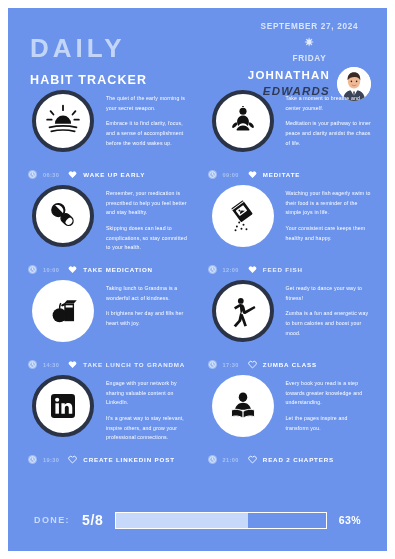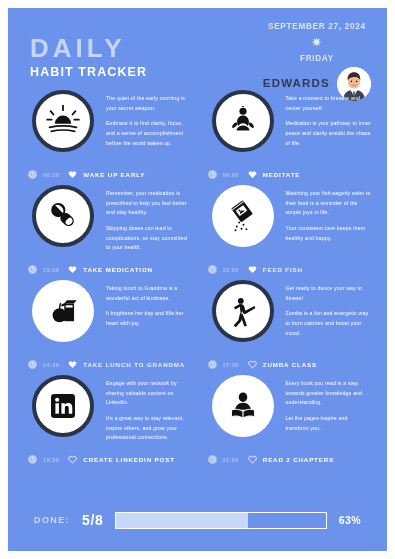--- a/index.html
+++ b/index.html
@@ -20,21 +20,21 @@
     position:relative;height:78px;
     padding:27px 14px 0 22px;
     box-sizing:border-box;
   }
   .title-daily{
     font-size:26px;font-weight:bold;letter-spacing:4px;
     color:#c4d6f8;line-height:1;
   }
   .title-sub{
     font-size:12.5px;font-weight:bold;letter-spacing:1.1px;
-    color:#ffffff;margin-top:4px;
+    color:#ffffff;margin-top:12px;
   }
   .hdr-right{
     position:absolute;right:16px;top:14px;
     text-align:right;
   }
   .hdr-dateline{
     display:flex;align-items:center;justify-content:flex-end;gap:6px;
     font-size:8.2px;font-weight:bold;letter-spacing:0.7px;
     color:#d9e5fb;
     flex-direction:column;
@@ -45,20 +45,21 @@
     margin-top:4px;
   }
   .hdr-names{text-align:right;}
   .hdr-name1{
     font-size:11.5px;font-weight:bold;letter-spacing:1.2px;color:#ffffff;
     line-height:1.35;
   }
   .hdr-name2{
     font-size:11.5px;font-weight:bold;letter-spacing:1.2px;color:#2f3a52;
     line-height:1.35;
+    font-style:italic;
   }
   .avatar{
     width:34px;height:34px;border-radius:50%;
     background:#ffffff;overflow:hidden;flex:0 0 auto;
     position:relative;
   }
   
   .grid{
     position:relative;
     display:grid;
@@ -156,20 +157,21 @@
     <div class="title-sub">HABIT TRACKER</div>
 
     <div class="hdr-right">
       <div class="hdr-dateline">
         <span>SEPTEMBER 27, 2024</span>
         <span class="star-icon">✷</span>
         <span>FRIDAY</span>
       </div>
       <div class="hdr-nameblock">
         <div class="hdr-names">
+          <div class="hdr-name1">JOHNATHAN</div>
           <div class="hdr-name2">EDWARDS</div>
         </div>
         <div class="avatar">
           <svg width="34" height="34" viewBox="0 0 34 34" aria-hidden="true">
             <circle cx="17" cy="17" r="17" fill="#ffffff"></circle>
             <g>
               <path d="M6 34 C6 26 10.5 23 17 23 C23.5 23 28 26 28 34 Z" fill="#3a4357"></path>
               <path d="M13.5 23 L17 29 L20.5 23 L18.6 22 L15.4 22 Z" fill="#ffffff"></path>
               <path d="M16.2 24.5 h1.6 l-0.3 5 h-1 z" fill="#2b3347"></path>
               <ellipse cx="17" cy="14.5" rx="6.2" ry="7" fill="#f0b894"></ellipse>

